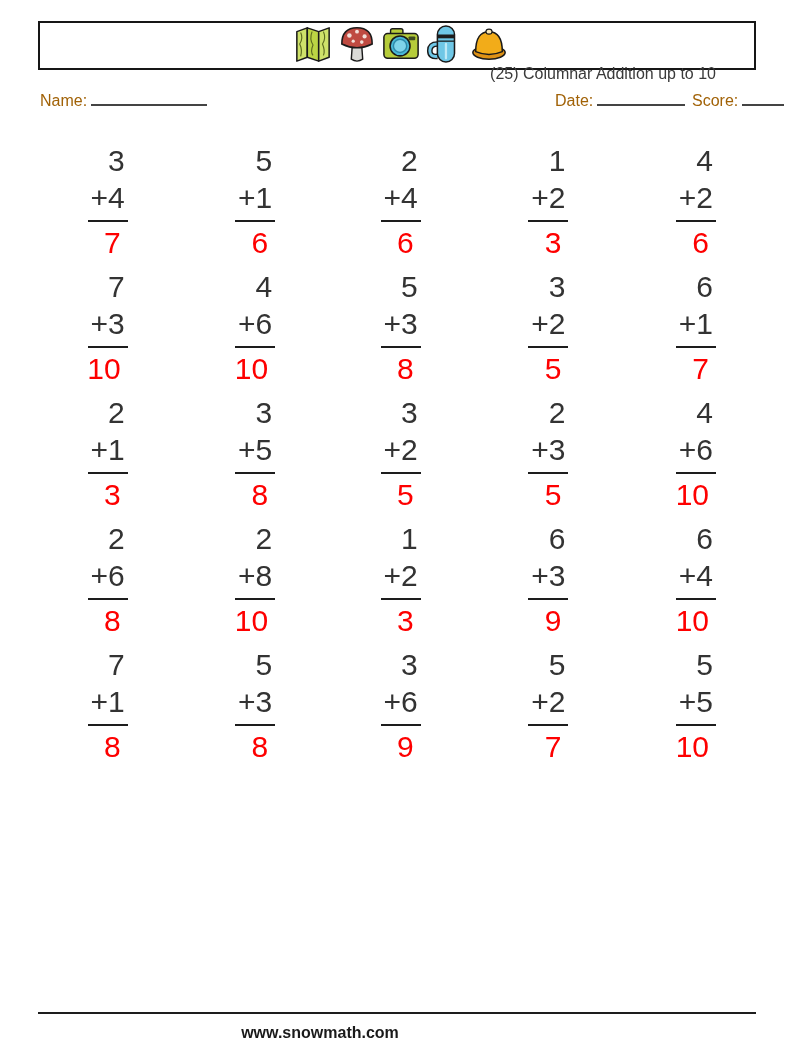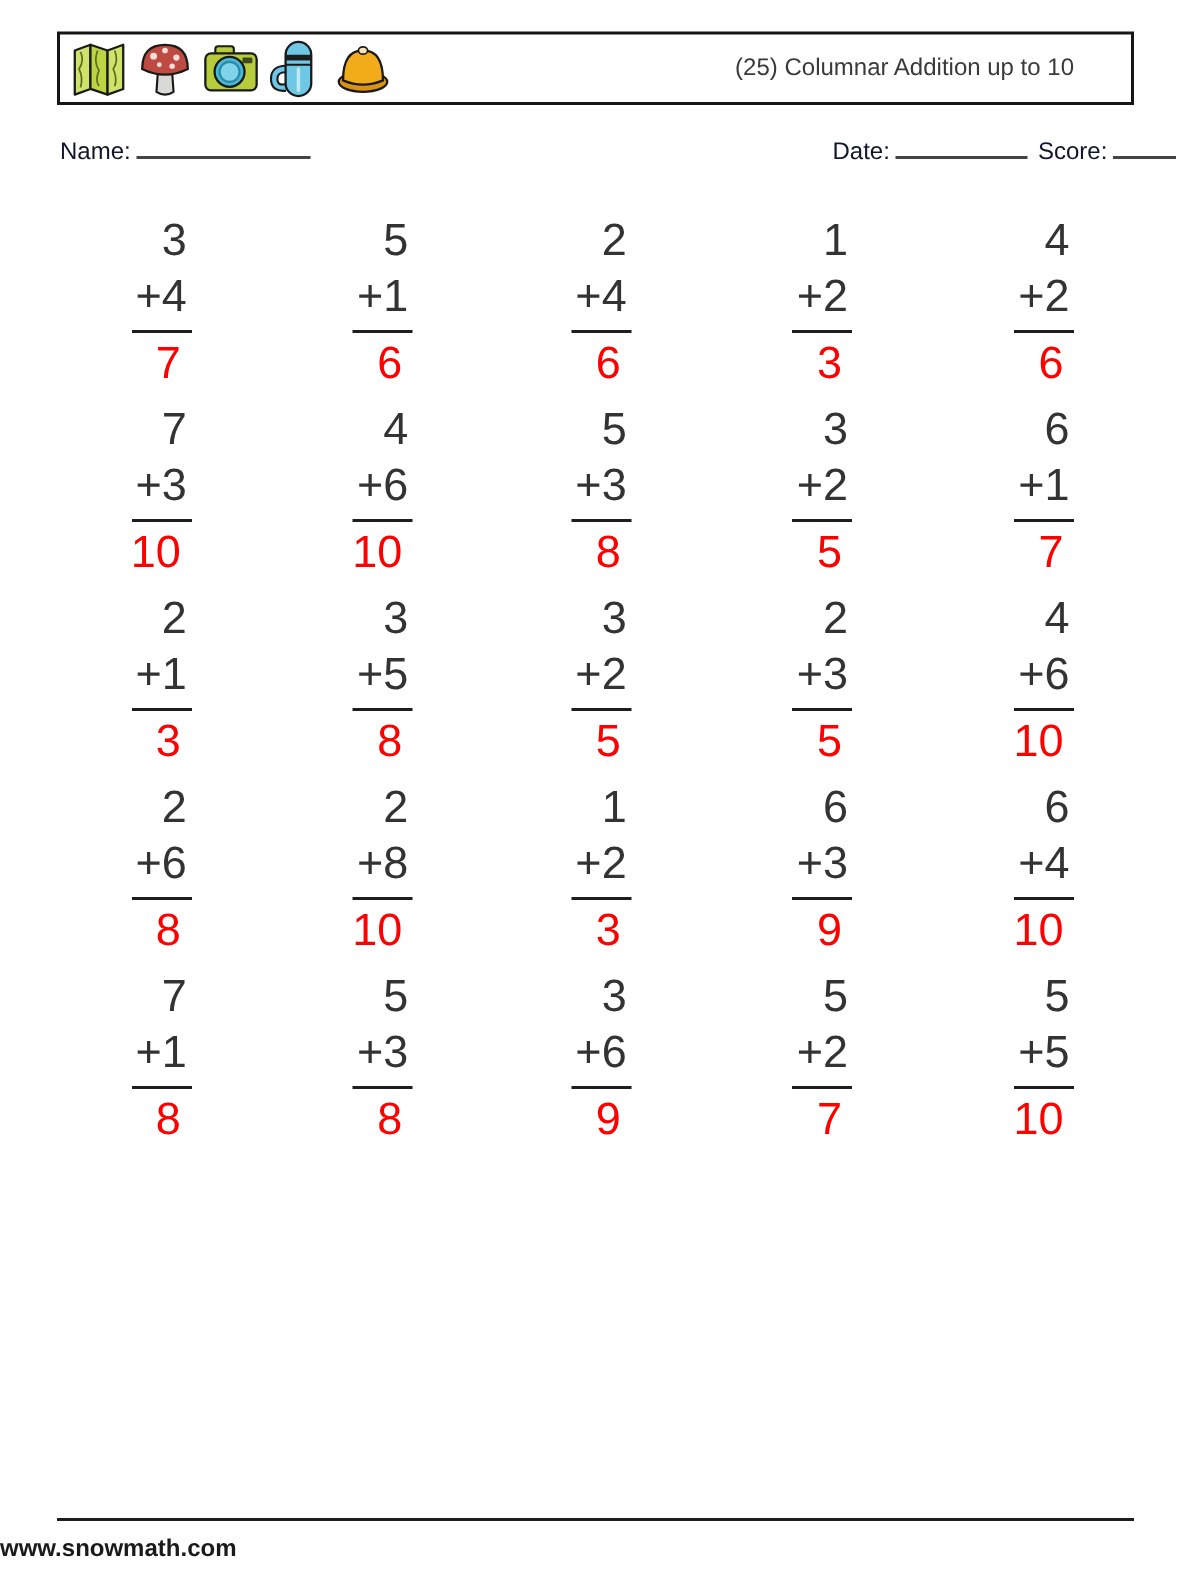--- a/index.html
+++ b/index.html
@@ -12,30 +12,31 @@
     color: #333333;
   }
 
   
   .header-box {
     position: absolute; left: 38px; top: 21px;
     width: 714px; height: 45px;
     border: 2px solid #161616;
     display: flex; align-items: center;
     background: #ffffff;
+    flex-direction: column;
   }
   .icon-strip { display: flex; gap: 6px; padding-left: 7px; align-items: center; }
   .icon-strip svg { width: 38px; height: 42px; display: block; }
   .header-title {
     margin-left: auto; padding-right: 38px;
     font-size: 16px; color: #3a3a3a;
   }
 
   
-  .field { position: absolute; top: 91px; font-size: 16px; color: #0f172a; white-space: nowrap; text-align: center; }
+  .field { position: absolute; top: 91px; font-size: 16px; color: #a16207; white-space: nowrap; text-align: center; }
   .field-name  { left: 40px; }
   .field-date  { left: 515px; margin-left: 40px; }
   .field-score { left: 668px; margin-left: 24px; }
   .blank {
     display: inline-block; height: 13px;
     border-bottom: 2px solid #444444;
     margin-left: 4px; vertical-align: baseline;
   }
   .blank-name  { width: 116px; }
   .blank-date  { width: 88px; }
@@ -64,21 +65,21 @@
   }
   .problem .answer { color: var(--answer-color, #fe0000); padding-right: 7px; }
 
   
   .footer-line {
     position: absolute; left: 38px; top: 1012px;
     width: 718px; height: 2px; background: #1d1d1d;
   }
   .footer-text {
     position: absolute; top: 1024px; left: 0; width: 640px;
-    text-align: left; font-size: 16px; font-weight: bold; color: #1a1a1a;
+    text-align: center; font-size: 16px; font-weight: bold; color: #1a1a1a;
   }
 </style>
 </head>
 <body>
 
 <div class="header-box">
   <div class="icon-strip">
 
     <span>
       <svg viewBox="0 0 40 44">

